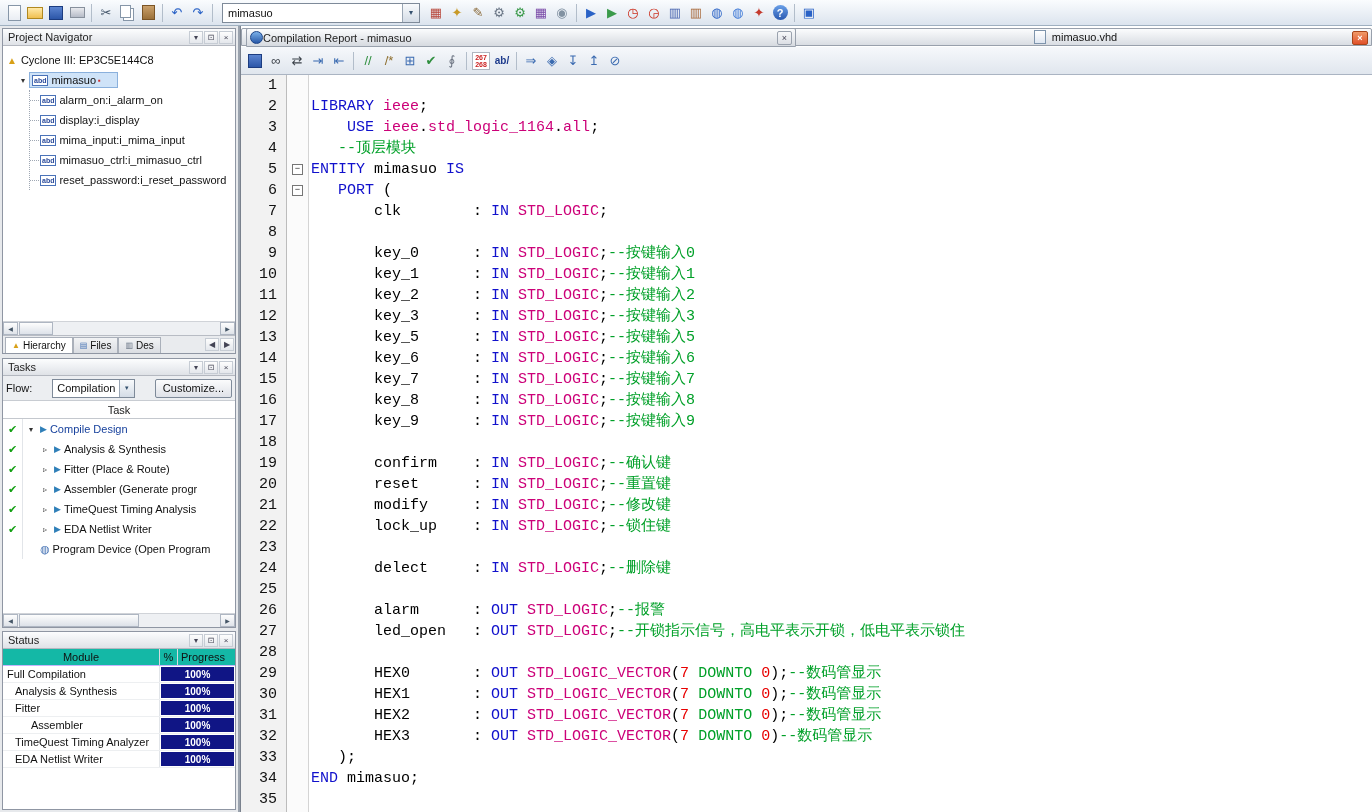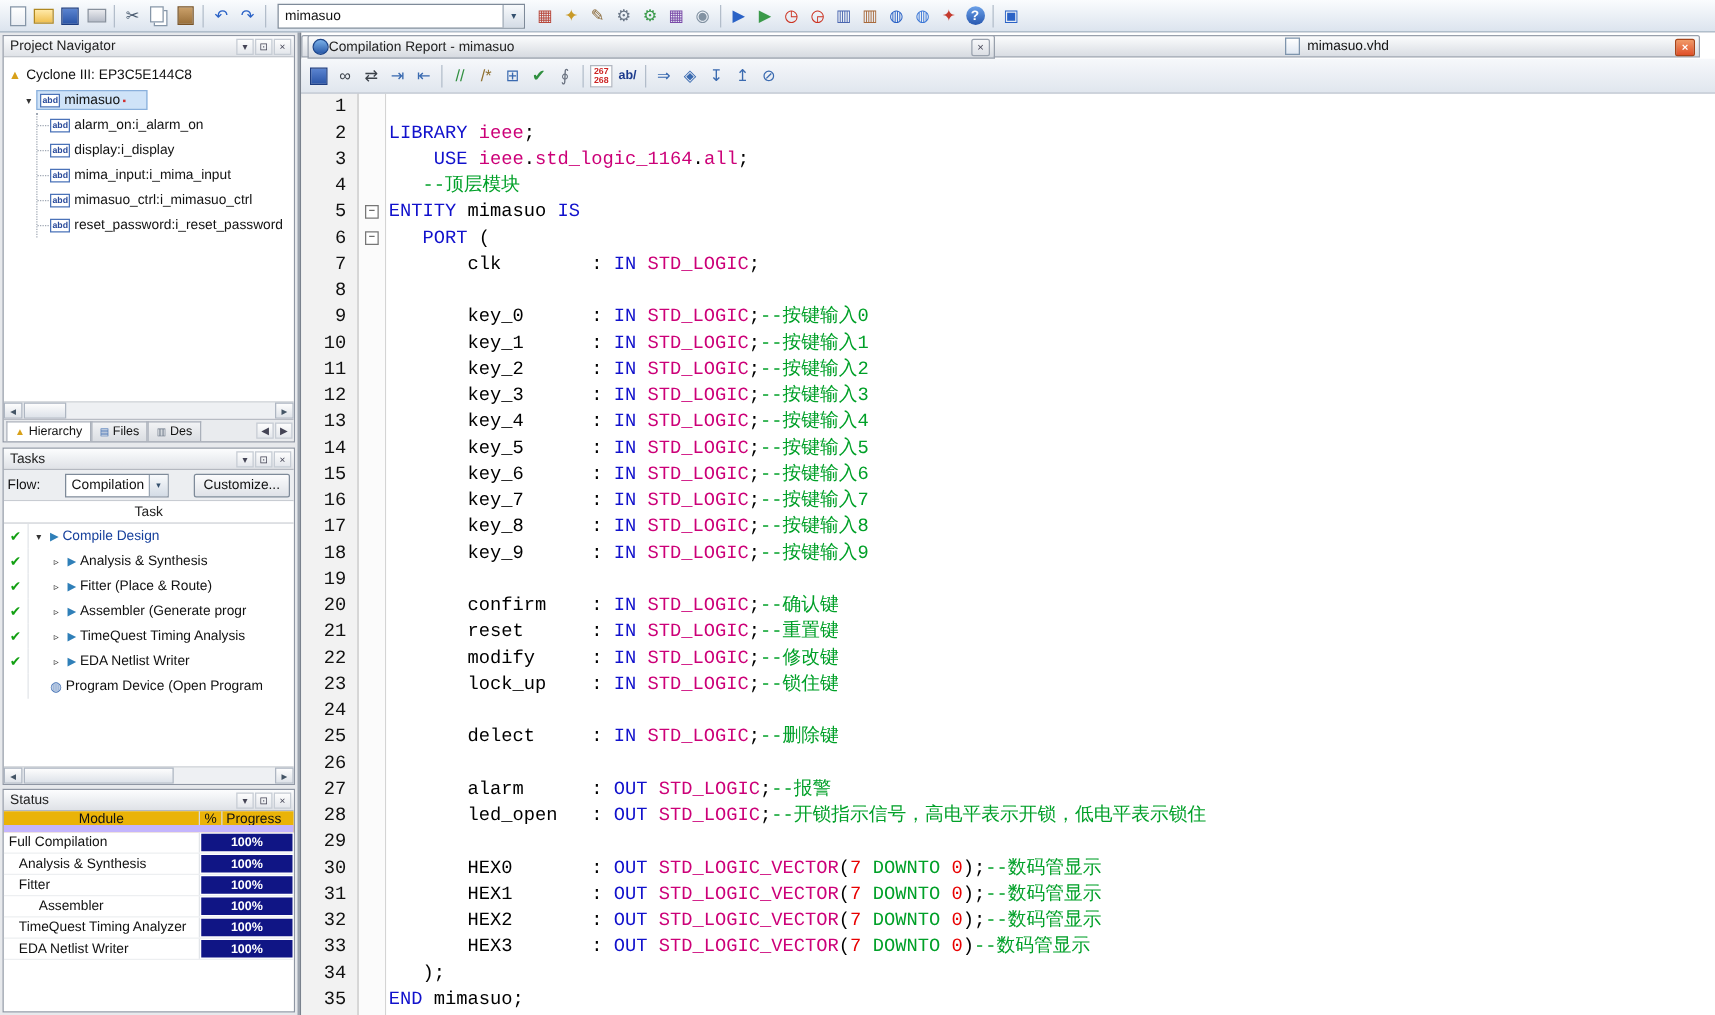--- a/index.html
+++ b/index.html
@@ -91,36 +91,36 @@
     align-items:center;justify-content:center;background:#fff;color:#222;}
   #task-rows{flex:1;overflow:hidden;background:#fff;}
   .task-row{height:20px;display:flex;align-items:stretch;}
   .tcheck{width:20px;flex:0 0 auto;border-right:1px solid #e2e5e9;display:flex;
     align-items:center;justify-content:center;color:#13a013;font-size:11px;}
   .tbody2{display:flex;align-items:center;overflow:hidden;white-space:nowrap;}
   .ticon{font-size:9px;color:#2f7fb8;margin:0 3px;}
   .tlabel{color:#111;}
 
   
-  .st-header{height:17px;flex:0 0 auto;display:flex;border-bottom:6px solid #c4b5fd;background:#eab308;}
+  .st-header{height:17px;flex:0 0 auto;display:flex;border-bottom:1px solid #c4b5fd;background:#14b8a6;}
   .st-h1{width:157px;border-right:1px solid #d6dade;display:flex;align-items:center;justify-content:center;}
   .st-h2{width:18px;border-right:1px solid #d6dade;display:flex;align-items:center;justify-content:center;}
   .st-h3{flex:1;display:flex;align-items:center;padding-left:3px;overflow:hidden;white-space:nowrap;}
   #status-rows{flex:1;background:#fff;}
   .st-row{height:17px;display:flex;align-items:stretch;border-bottom:1px solid #edeff1;}
   .st-mod{width:157px;flex:0 0 auto;border-right:1px solid #e2e5e9;display:flex;align-items:center;
     overflow:hidden;white-space:nowrap;}
   .st-bar{flex:1;padding:1px;}
   .st-fill{width:100%;height:100%;background:#101585;color:#fff;font-weight:bold;font-size:10px;
     display:flex;align-items:center;justify-content:center;}
 
   
   #mdi{position:absolute;left:238px;top:26px;right:0;bottom:0;background:#9aa2ad;}
   #editor{position:absolute;left:2px;top:0;right:0;bottom:0;background:#fff;border-left:1px solid #7a828e;}
-  #ed-titlebar{position:absolute;left:0;top:2px;right:12px;height:18px;
+  #ed-titlebar{position:absolute;left:0;top:2px;right:0;height:18px;
     background:linear-gradient(#fbfcfd,#d9dde3);border:1px solid #98a0ac;border-radius:2px 2px 0 0;}
   #ed-title-zone{position:absolute;left:560px;right:22px;top:0;bottom:0;
     display:flex;align-items:center;justify-content:center;gap:6px;}
   .wicon{width:12px;height:14px;background:linear-gradient(#ffffff,#dfe7f2);border:1px solid #7e94ac;}
   .wicon.report{width:13px;height:13px;border-radius:50%;background:linear-gradient(#7ab0e8,#2858a8);border:1px solid #1c4488;}
   #ed-close{position:absolute;right:3px;top:2px;width:16px;height:14px;border-radius:2px;
     background:linear-gradient(#f09a68,#e0502a);border:1px solid #a84418;color:#fff;
     font-size:9px;font-weight:bold;display:flex;align-items:center;justify-content:center;}
   #ed-toolbar{position:absolute;left:0;top:21px;right:0;height:28px;
     background:linear-gradient(#f6f8fb,#e0e6ee);border-bottom:1px solid #aab4c2;
@@ -539,21 +539,20 @@
           <div class="crow"><span class="tk-p">    </span><span class="tk-k">USE </span><span class="tk-t">ieee</span><span class="tk-p">.</span><span class="tk-t">std_logic_1164</span><span class="tk-p">.</span><span class="tk-t">all</span><span class="tk-p">;</span></div>
           <div class="crow"><span class="tk-c">   --顶层模块</span></div>
           <div class="crow"><span class="tk-k">ENTITY </span><span class="tk-p">mimasuo </span><span class="tk-k">IS</span></div>
           <div class="crow"><span class="tk-p">   </span><span class="tk-k">PORT </span><span class="tk-p">(</span></div>
           <div class="crow"><span class="tk-p">       clk        : </span><span class="tk-k">IN </span><span class="tk-t">STD_LOGIC</span><span class="tk-p">;</span></div>
           <div class="crow"><span class="tk-p">&nbsp;</span></div>
           <div class="crow"><span class="tk-p">       key_0      : </span><span class="tk-k">IN </span><span class="tk-t">STD_LOGIC</span><span class="tk-p">;</span><span class="tk-c">--按键输入0</span></div>
           <div class="crow"><span class="tk-p">       key_1      : </span><span class="tk-k">IN </span><span class="tk-t">STD_LOGIC</span><span class="tk-p">;</span><span class="tk-c">--按键输入1</span></div>
           <div class="crow"><span class="tk-p">       key_2      : </span><span class="tk-k">IN </span><span class="tk-t">STD_LOGIC</span><span class="tk-p">;</span><span class="tk-c">--按键输入2</span></div>
           <div class="crow"><span class="tk-p">       key_3      : </span><span class="tk-k">IN </span><span class="tk-t">STD_LOGIC</span><span class="tk-p">;</span><span class="tk-c">--按键输入3</span></div>
-          <div class="crow"><span class="tk-p">       key_4      : </span><span class="tk-k">IN </span><span class="tk-t">STD_LOGIC</span><span class="tk-p">;</span><span class="tk-c">--按键输入4</span></div>
           <div class="crow"><span class="tk-p">       key_5      : </span><span class="tk-k">IN </span><span class="tk-t">STD_LOGIC</span><span class="tk-p">;</span><span class="tk-c">--按键输入5</span></div>
           <div class="crow"><span class="tk-p">       key_6      : </span><span class="tk-k">IN </span><span class="tk-t">STD_LOGIC</span><span class="tk-p">;</span><span class="tk-c">--按键输入6</span></div>
           <div class="crow"><span class="tk-p">       key_7      : </span><span class="tk-k">IN </span><span class="tk-t">STD_LOGIC</span><span class="tk-p">;</span><span class="tk-c">--按键输入7</span></div>
           <div class="crow"><span class="tk-p">       key_8      : </span><span class="tk-k">IN </span><span class="tk-t">STD_LOGIC</span><span class="tk-p">;</span><span class="tk-c">--按键输入8</span></div>
           <div class="crow"><span class="tk-p">       key_9      : </span><span class="tk-k">IN </span><span class="tk-t">STD_LOGIC</span><span class="tk-p">;</span><span class="tk-c">--按键输入9</span></div>
           <div class="crow"><span class="tk-p">&nbsp;</span></div>
           <div class="crow"><span class="tk-p">       confirm    : </span><span class="tk-k">IN </span><span class="tk-t">STD_LOGIC</span><span class="tk-p">;</span><span class="tk-c">--确认键</span></div>
           <div class="crow"><span class="tk-p">       reset      : </span><span class="tk-k">IN </span><span class="tk-t">STD_LOGIC</span><span class="tk-p">;</span><span class="tk-c">--重置键</span></div>
           <div class="crow"><span class="tk-p">       modify     : </span><span class="tk-k">IN </span><span class="tk-t">STD_LOGIC</span><span class="tk-p">;</span><span class="tk-c">--修改键</span></div>
           <div class="crow"><span class="tk-p">       lock_up    : </span><span class="tk-k">IN </span><span class="tk-t">STD_LOGIC</span><span class="tk-p">;</span><span class="tk-c">--锁住键</span></div>

